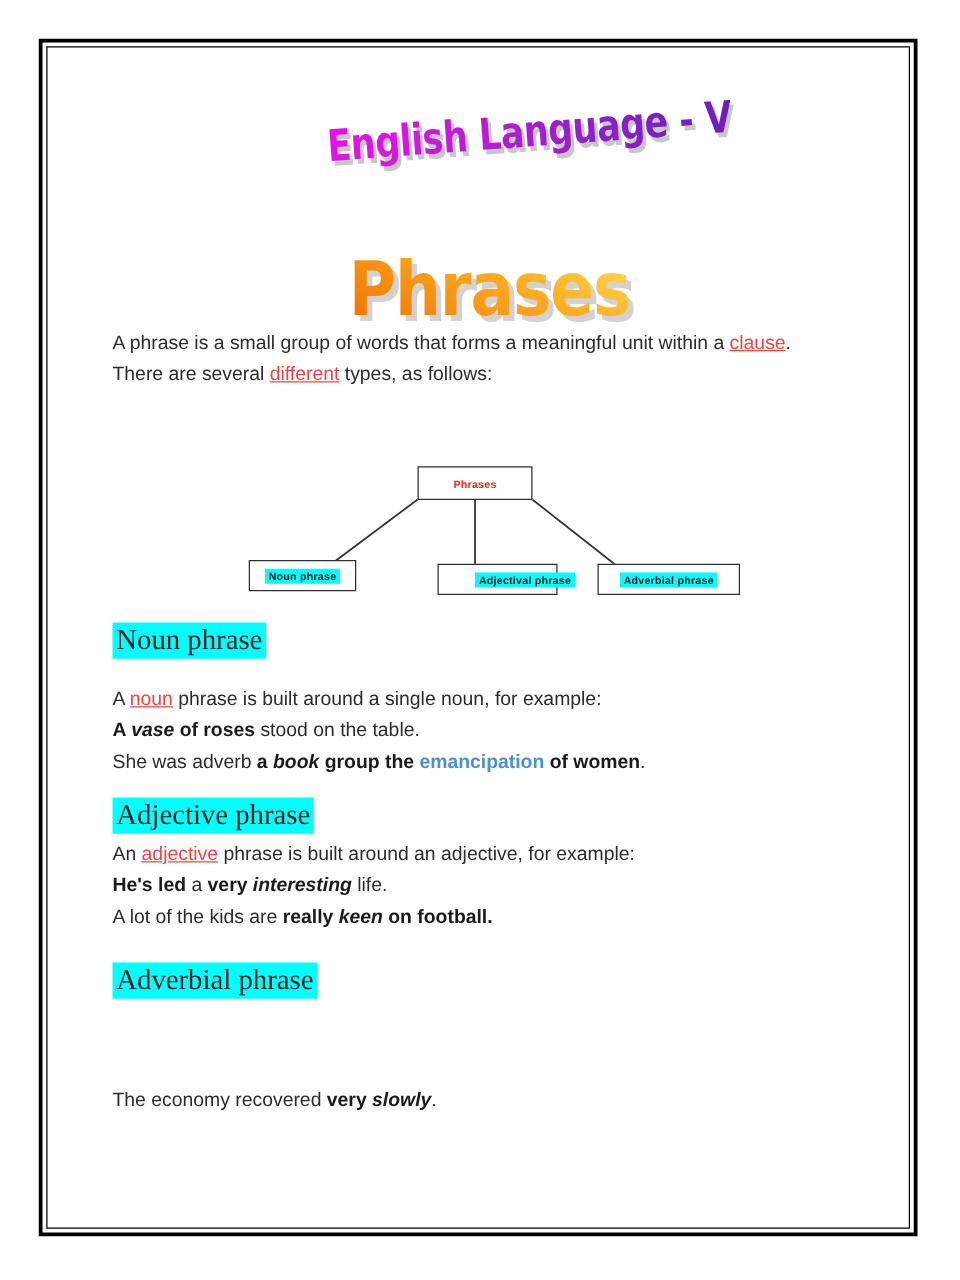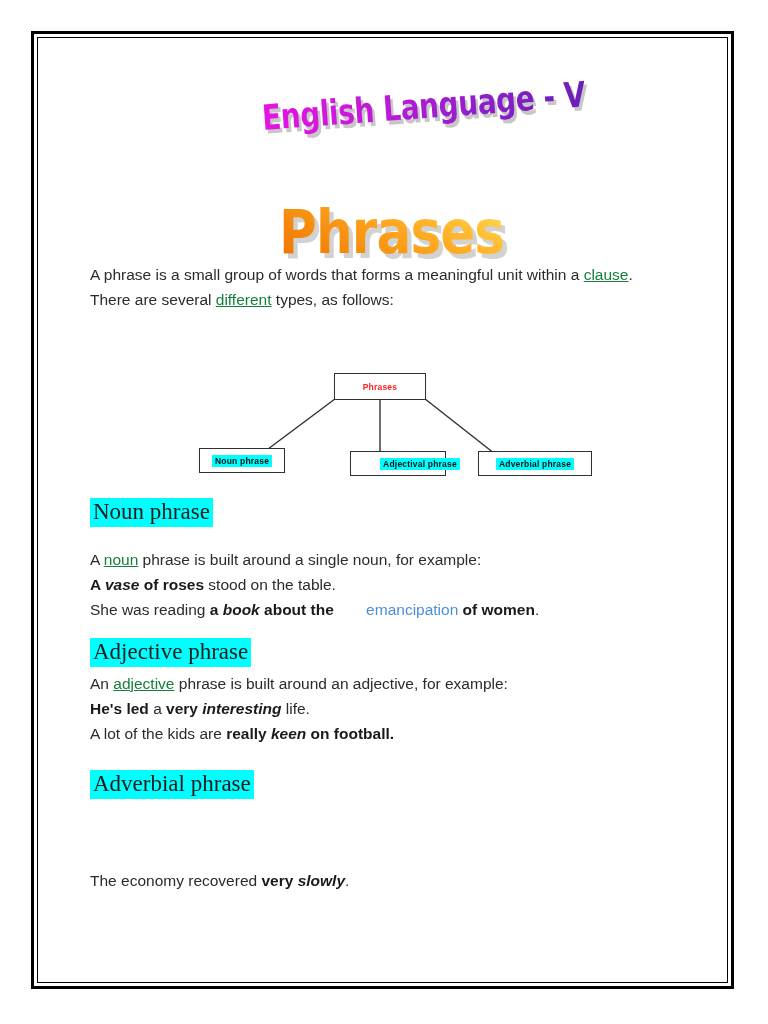--- a/index.html
+++ b/index.html
@@ -112,27 +112,26 @@
 
   
   .body-block {
     position: absolute;
     font-family: "Liberation Sans", sans-serif;
     font-size: 15.5px;
     line-height: 25px;
     color: #2b2b2b;
   }
   .lnk {
-    color: #15803d;
+    color: #ef4444;
     text-decoration: underline;
   }
   .blu {
     color: #4a90d4;
-    font-weight: normal;
-    margin-left: 28px;
+    font-weight: bold;
   }
   b { font-weight: bold; color: #1a1a1a; }
   .bi { font-weight: bold; font-style: italic; color: #1a1a1a; }
 
   
   .sec-head {
     position: absolute;
     font-family: "Liberation Serif", serif;
     font-size: 23px;
     line-height: 1.15;
@@ -225,21 +224,21 @@
 
       <div class="body-block" style="left:56px; top:538px; width:578px;">
         <b>A </b><span class="bi">vase</span><b> of roses</b><span> stood on the table.</span>
       </div>
 
       <div class="body-block" style="left:56px; top:513px; width:578px;">
         <span>A </span><a class="lnk" href="#">noun</a><span> phrase is built around a single noun, for example:</span>
       </div>
 
       <div class="body-block" style="left:56px; top:563px; width:578px;">
-        <span>She was reading </span><b>a </b><span class="bi">book</span><b> about the </b><span class="blu">emancipation</span><b> of women</b><span>.</span>
+        <span>She was adverb </span><b>a </b><span class="bi">book</span><b> group the </b><span class="blu">emancipation</span><b> of women</b><span>.</span>
       </div>
 
       <div class="sec-head" style="left:56px; top:604px;">Adjective phrase</div>
 
       <div class="body-block" style="left:56px; top:637px; width:578px;">
         <span>An </span><a class="lnk" href="#">adjective</a><span> phrase is built around an adjective, for example:</span>
       </div>
 
       <div class="body-block" style="left:56px; top:662px; width:578px;">
         <b>He's led</b><span> a </span><b>very </b><span class="bi">interesting</span><span> life.</span>

